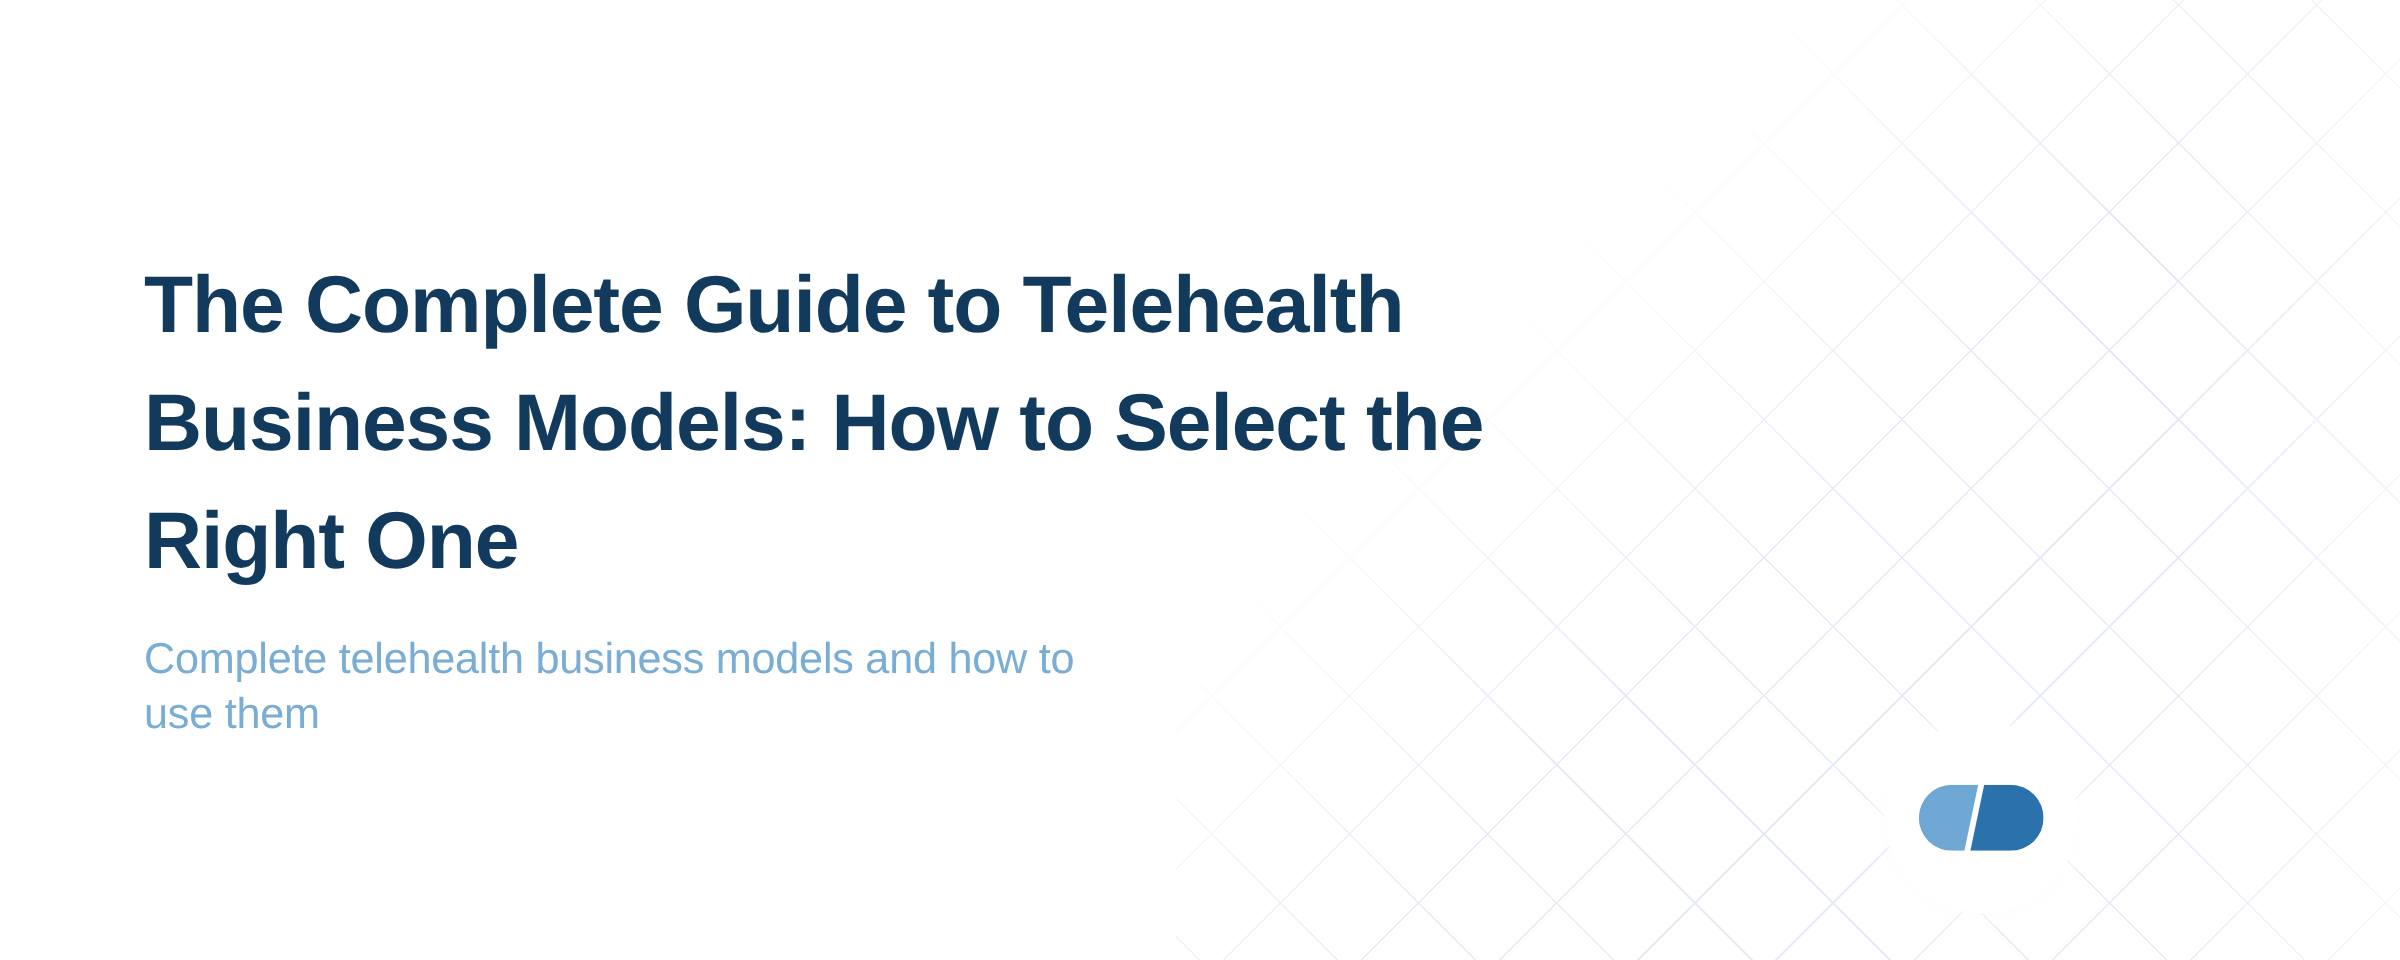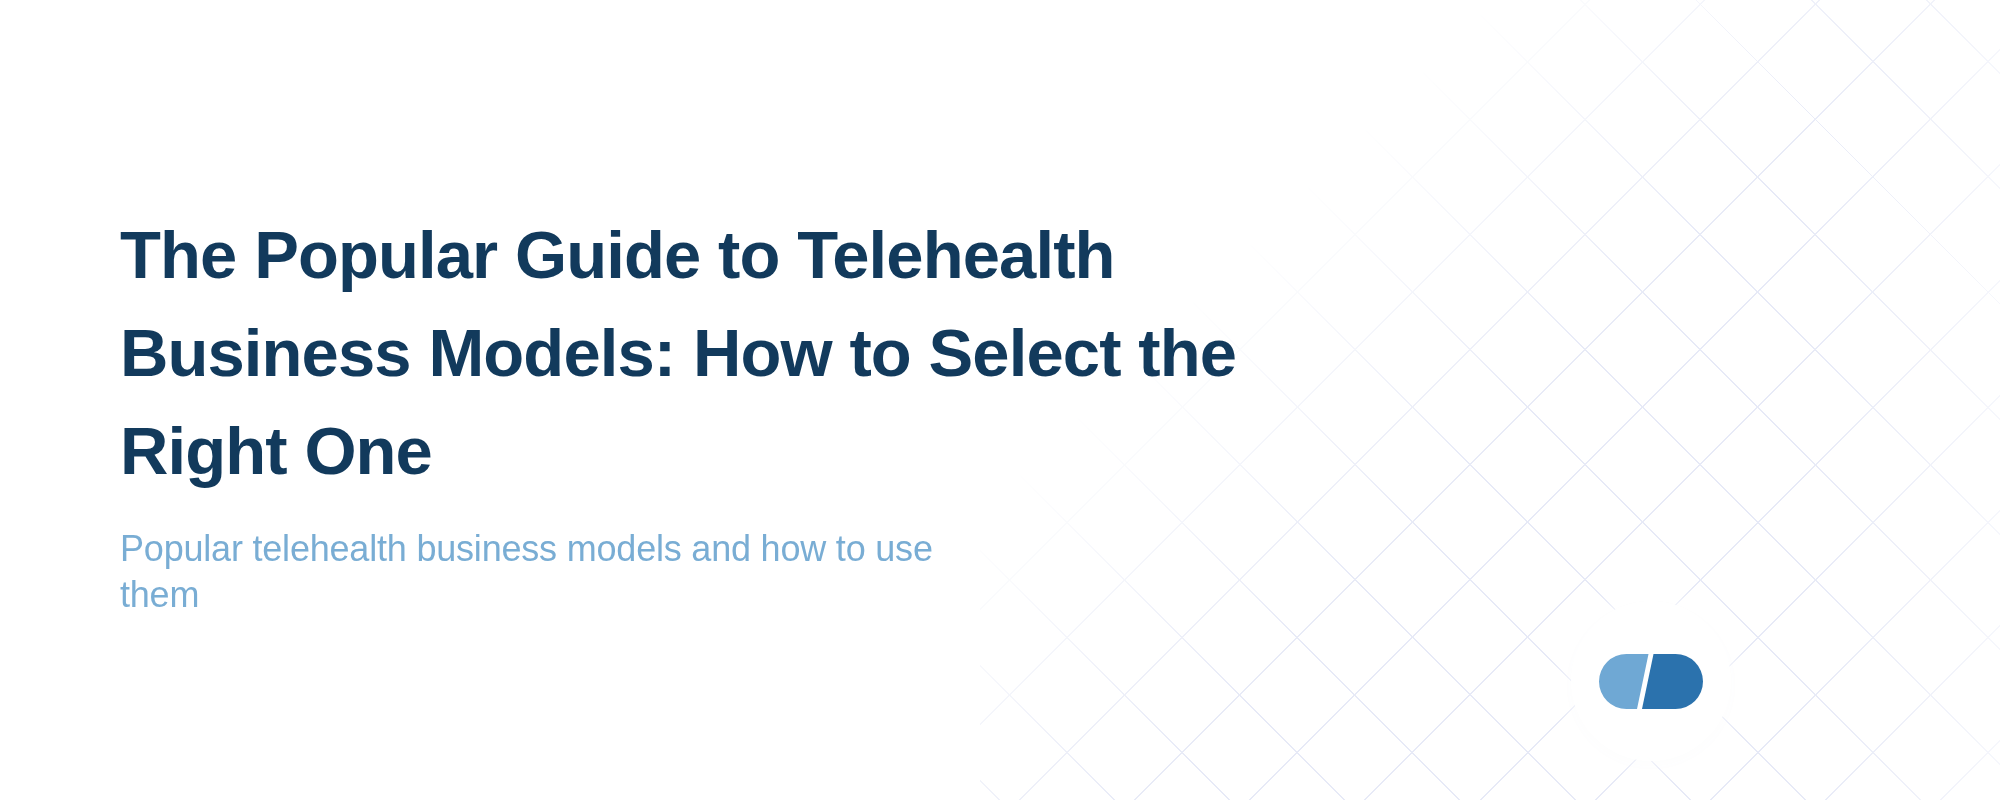--- a/index.html
+++ b/index.html
@@ -133,22 +133,22 @@
 </head>
 <body>
 
 <div class="hero-card">
 
   <div class="lattice-layer">
     <div class="lattice-grid"></div>
   </div>
 
   <div class="text-block">
-    <h1 class="hero-title">The Popular Guide to Telehealth Business Models: How to Select the Right One</h1>
-    <p class="hero-subtitle">Popular telehealth business models and how to use them</p>
+    <h1 class="hero-title">The Complete Guide to Telehealth Business Models: How to Select the Right One</h1>
+    <p class="hero-subtitle">Complete telehealth business models and how to use them</p>
   </div>
 
   <div class="logo-badge">
     <svg class="logo-mark" viewBox="0 0 104 55" aria-hidden="true">
 
       <path d="M27.5,0 H49.5 L38,55 H27.5 A27.5,27.5 0 0 1 27.5,0 Z" fill="#6FA8D4"></path>
 
       <path d="M54.5,0 H76.5 A27.5,27.5 0 0 1 76.5,55 H43 L54.5,0 Z" fill="#2B72AD"></path>
     </svg>
   </div>

